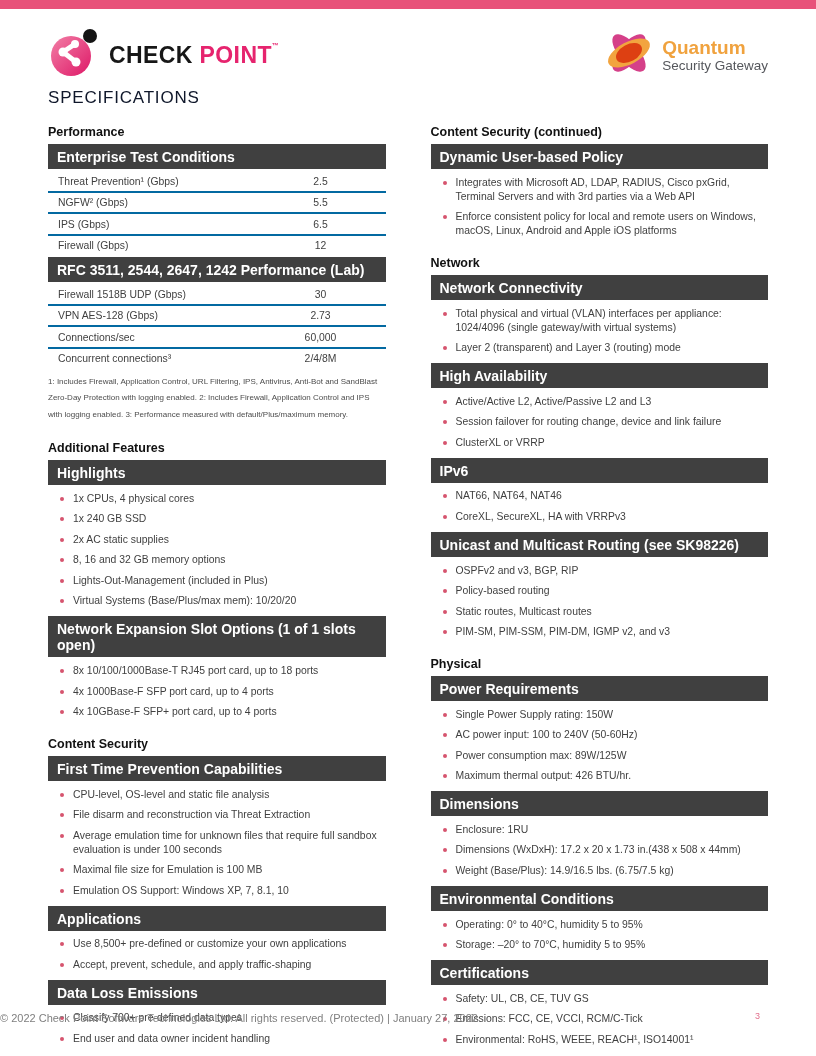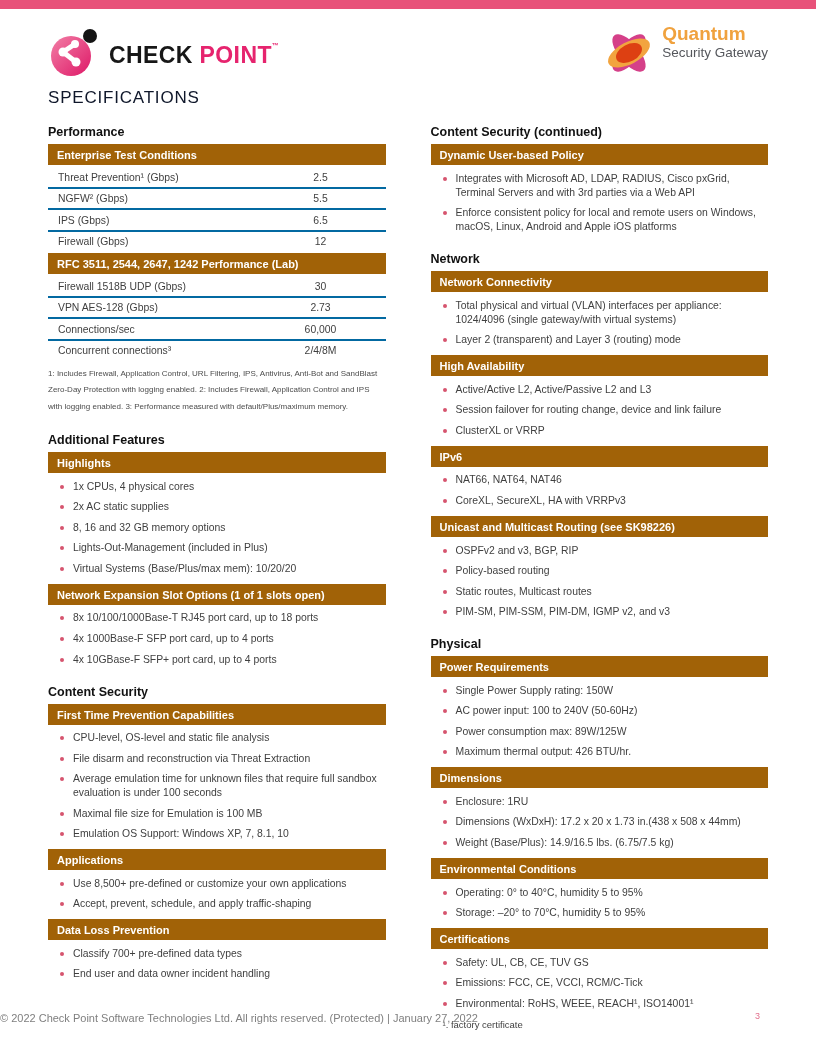--- a/index.html
+++ b/index.html
@@ -6,33 +6,33 @@
   html,body { background:#ffffff; }
   body { width:816px; height:1056px; font-family:"Liberation Sans","DejaVu Sans",sans-serif; color:#3d3d3d; position:relative; overflow:hidden; }
   .page { position:relative; width:816px; height:1056px; }
   .topbar { position:absolute; top:0; left:0; width:816px; height:9px; background:#e8527a; }
 
   header { position:absolute; top:24px; left:48px; right:48px; display:flex; justify-content:space-between; align-items:center; height:62px; }
   .cp-logo { display:flex; align-items:center; gap:9px; }
   .cp-word { font-size:23px; font-weight:800; letter-spacing:.4px; color:#171717; white-space:nowrap; }
   .cp-word .pink { color:#e6246e; }
   .cp-word .tm { font-size:7px; vertical-align:top; color:#e6246e; }
-  .q-logo { display:flex; gap:3px; }
+  .q-logo { display:flex; align-items:center; gap:3px; }
   .q-text .q-title { font-size:19px; font-weight:bold; color:#f0a23e; line-height:1.15; }
   .q-text .q-sub { font-size:13.5px; color:#55575c; }
 
   h1 { position:absolute; top:88px; left:48px; font-size:17px; font-weight:400; letter-spacing:.8px; color:#0f172a; }
 
   main { position:absolute; top:124px; left:48px; width:720px; display:flex; gap:45px; }
   .col { width:338px; }
 
   h2 { font-size:12.5px; font-weight:bold; color:#111; margin:18px 0 5px; }
   h2.first { margin-top:1px; }
 
-  .bar { background:#a16207; color:#fff; font-size:11px; font-weight:bold; padding:5px 8px 4px 9px; margin:2px 0 2px; }
+  .bar { background:#404040; color:#fff; font-size:14px; font-weight:bold; padding:5px 8px 4px 9px; margin:2px 0 2px; }
 
   .spec-table { margin-bottom:2px; }
   .spec-row { display:flex; align-items:baseline; font-size:10.4px; color:#3f3f3f; padding:4.5px 0 4px 10px; border-bottom:2px solid #0369a1; }
   .spec-row:last-child { border-bottom:none; }
   .spec-row .lbl { flex:1; }
   .spec-row .val { width:130px; text-align:center; }
 
   ul.bullets { list-style:none; margin:5px 0 8px; }
   ul.bullets li { display:flex; gap:9px; font-size:10.4px; line-height:1.35; color:#3f3f3f; margin:6.5px 0; padding-left:12px; }
   ul.bullets .dot { flex:0 0 4px; width:4px; height:4px; border-radius:50%; background:#d6546e; margin-top:5px; }
@@ -151,20 +151,24 @@
       <h2>Additional Features</h2>
       <div class="bar">Highlights</div>
       <ul class="bullets">
 
       <li>
             <span class="dot"></span>
             <span>1x CPUs, 4 physical cores</span>
           </li>
           <li>
             <span class="dot"></span>
+            <span>1x 240 GB SSD</span>
+          </li>
+          <li>
+            <span class="dot"></span>
             <span>2x AC static supplies</span>
           </li>
           <li>
             <span class="dot"></span>
             <span>8, 16 and 32 GB memory options</span>
           </li>
           <li>
             <span class="dot"></span>
             <span>Lights-Out-Management (included in Plus)</span>
           </li>
@@ -220,21 +224,21 @@
 
       <li>
             <span class="dot"></span>
             <span>Use 8,500+ pre-defined or customize your own applications</span>
           </li>
           <li>
             <span class="dot"></span>
             <span>Accept, prevent, schedule, and apply traffic-shaping</span>
           </li>
         </ul>
-      <div class="bar">Data Loss Prevention</div>
+      <div class="bar">Data Loss Emissions</div>
       <ul class="bullets">
 
       <li>
             <span class="dot"></span>
             <span>Classify 700+ pre-defined data types</span>
           </li>
           <li>
             <span class="dot"></span>
             <span>End user and data owner incident handling</span>
           </li>

